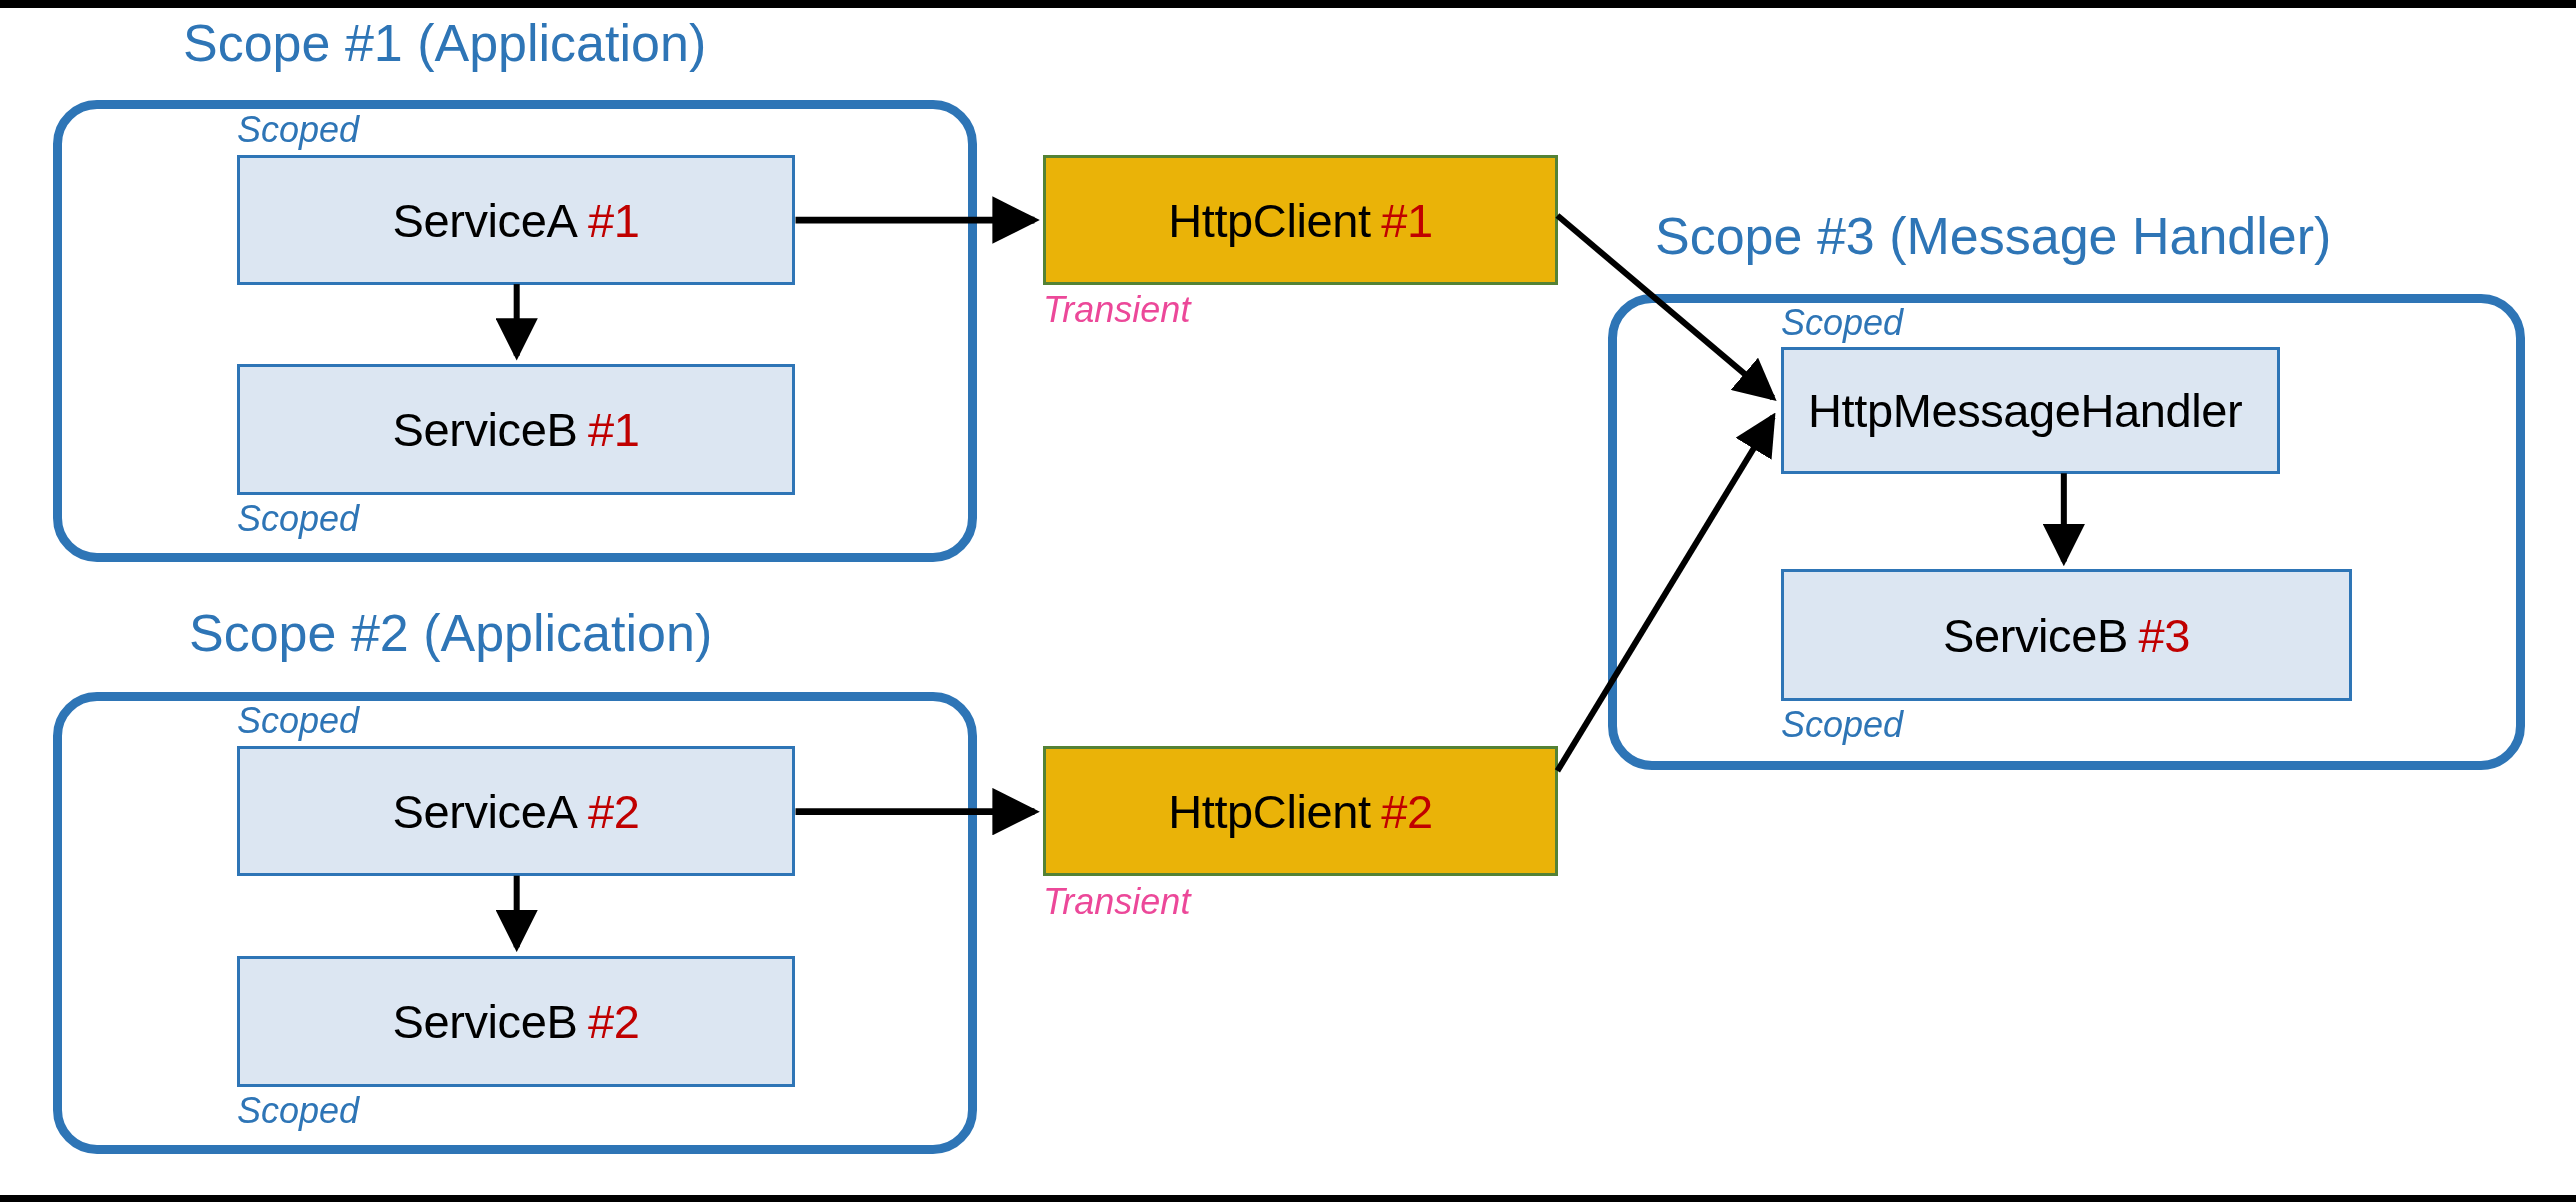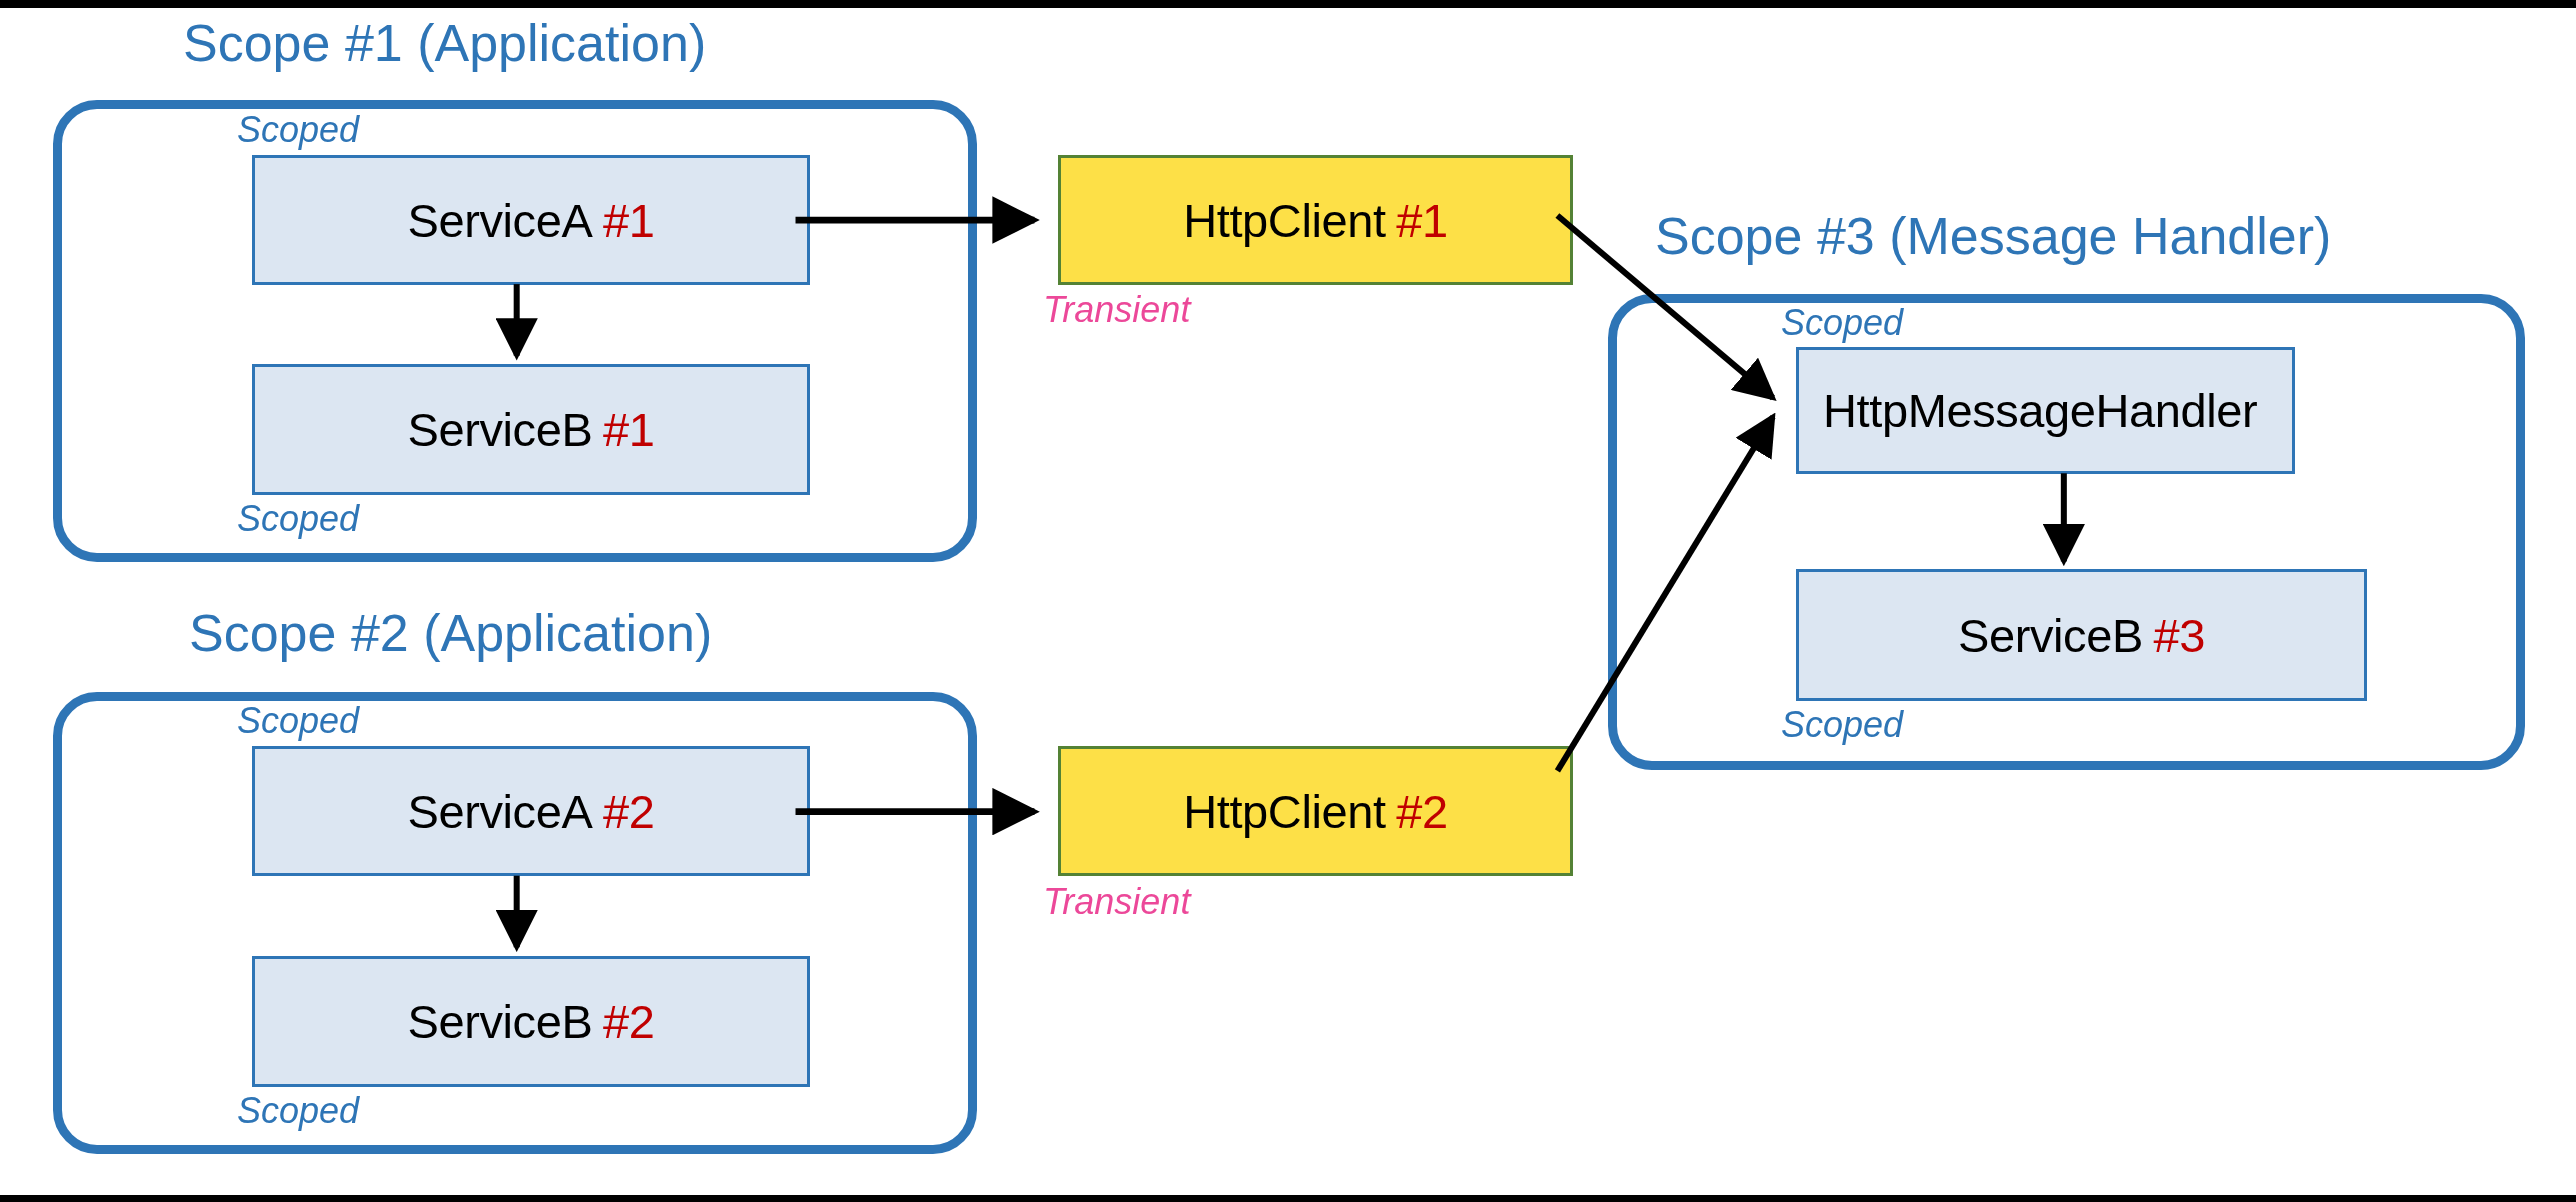--- a/index.html
+++ b/index.html
@@ -52,24 +52,23 @@
     box-sizing: border-box;
     background: #dce6f2;
     border: 3.8px solid #2e75b6;
     display: flex;
     align-items: center;
     justify-content: center;
     font-size: 47px;
     color: #000000;
     white-space: nowrap;
     letter-spacing: -0.4px;
-    margin-left: 15px;
   }
   .node.green {
-    background: #fde047;
+    background: #eab308;
     border: 3.8px solid #548235;
   }
   .node .num {
     color: #c00000;
     margin-left: 10.6px;
   }
   
   .lifetime {
     position: absolute;
     font-size: 36px;

